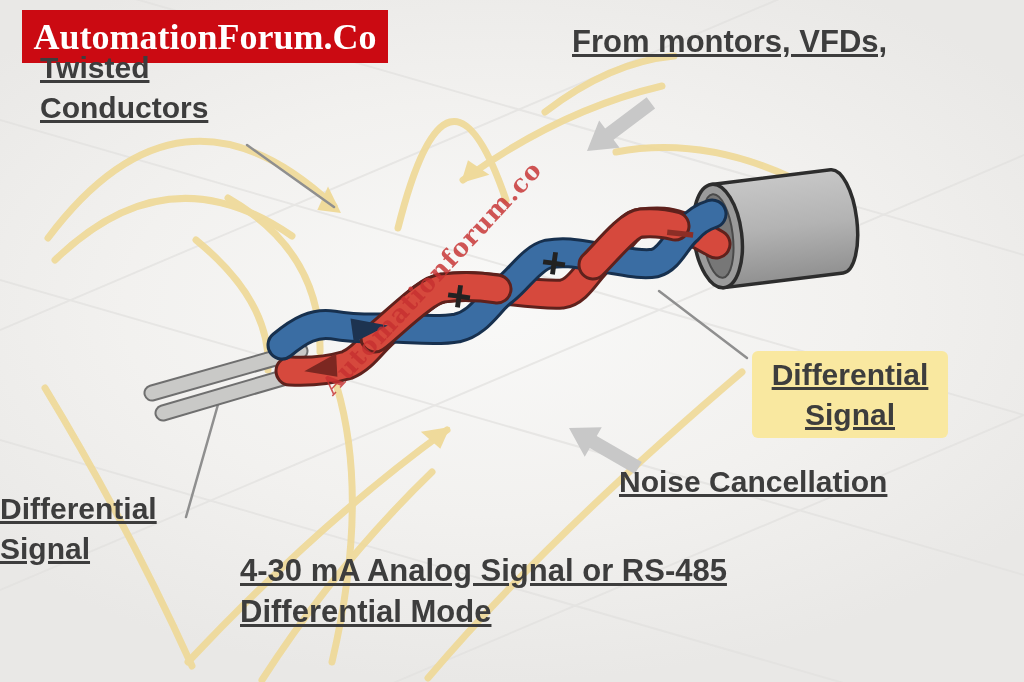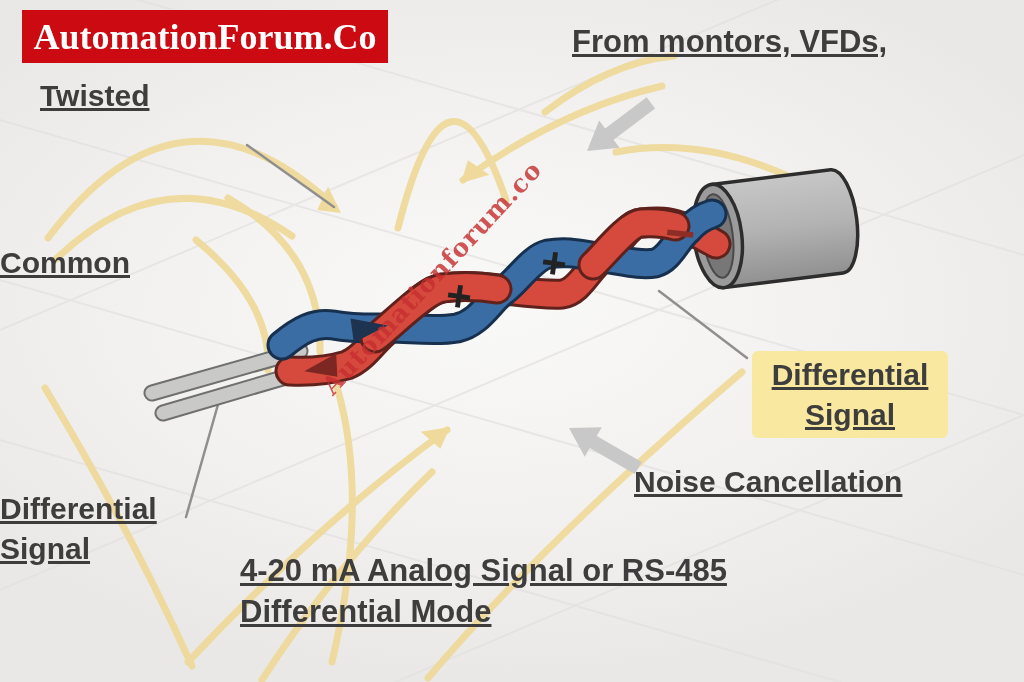--- a/index.html
+++ b/index.html
@@ -12,29 +12,29 @@
   .lbl{
     position:absolute;color:#3d3d3d;font-weight:700;text-align:left;
     line-height:1.32;letter-spacing:0px;text-decoration:underline;
   }
   .lbl .ln{display:block;}
   #brand-banner{
     position:absolute;left:22px;top:10px;width:366px;height:53px;
     background:#cb0a12;display:flex;align-items:center;justify-content:center;
     font-family:"Liberation Serif", serif;font-weight:700;font-size:36px;color:#ffffff;
   }
-  #label-twisted{left:40px;top:76px;width:220px;font-size:30px;}
+  #label-twisted{left:40px;top:48px;width:220px;font-size:30px;}
   #label-noise-source{left:572px;top:22px;width:360px;font-size:31px;}
   #label-common-mode{left:0px;top:243px;width:196px;font-size:30px;}
   #label-diff-box{
     left:752px;top:351px;width:196px;height:87px;font-size:30px;
     background:#f9e8a0;border-radius:6px;display:flex;flex-direction:column;
     align-items:center;justify-content:center;
   }
-  #label-noise-cancel{left:634px;top:462px;width:300px;font-size:30px;}
+  #label-noise-cancel{left:619px;top:462px;width:300px;font-size:30px;}
   #label-diff-left{left:0px;top:489px;width:186px;font-size:30px;}
   #label-caption{left:240px;top:551px;width:660px;font-size:31px;}
   #watermark{
     position:absolute;left:336px;top:372px;height:27px;white-space:nowrap;
     transform-origin:0 100%;transform:rotate(-47deg);
     font-family:"DejaVu Serif", serif;font-size:25px;font-weight:700;
     color:rgba(198,48,48,0.82);letter-spacing:1px;
   }
 </style>
 </head>
@@ -136,42 +136,42 @@
   </svg>
 
   <div id="watermark">Automationforum.co</div>
 
   <div id="brand-banner">
     <span>AutomationForum.Co</span>
   </div>
 
   <div id="label-twisted" class="lbl">
     <span class="ln">Twisted</span>
+    <span class="ln">Conductors</span>
   </div>
 
   <div id="label-noise-source" class="lbl">
     <span class="ln">From montors, VFDs,</span>
   </div>
 
   <div id="label-common-mode" class="lbl">
-    <span class="ln">Common</span>
   </div>
 
   <div id="label-diff-box" class="lbl">
     <span class="ln">Differential</span>
     <span class="ln">Signal</span>
   </div>
 
   <div id="label-noise-cancel" class="lbl">
     <span class="ln">Noise Cancellation</span>
   </div>
 
   <div id="label-diff-left" class="lbl">
     <span class="ln">Differential</span>
     <span class="ln">Signal</span>
   </div>
 
   <div id="label-caption" class="lbl">
-    <span class="ln">4-20 mA Analog Signal or RS-485</span>
+    <span class="ln">4-30 mA Analog Signal or RS-485</span>
     <span class="ln">Differential Mode</span>
   </div>
 
 </div>
 
 </body></html>

